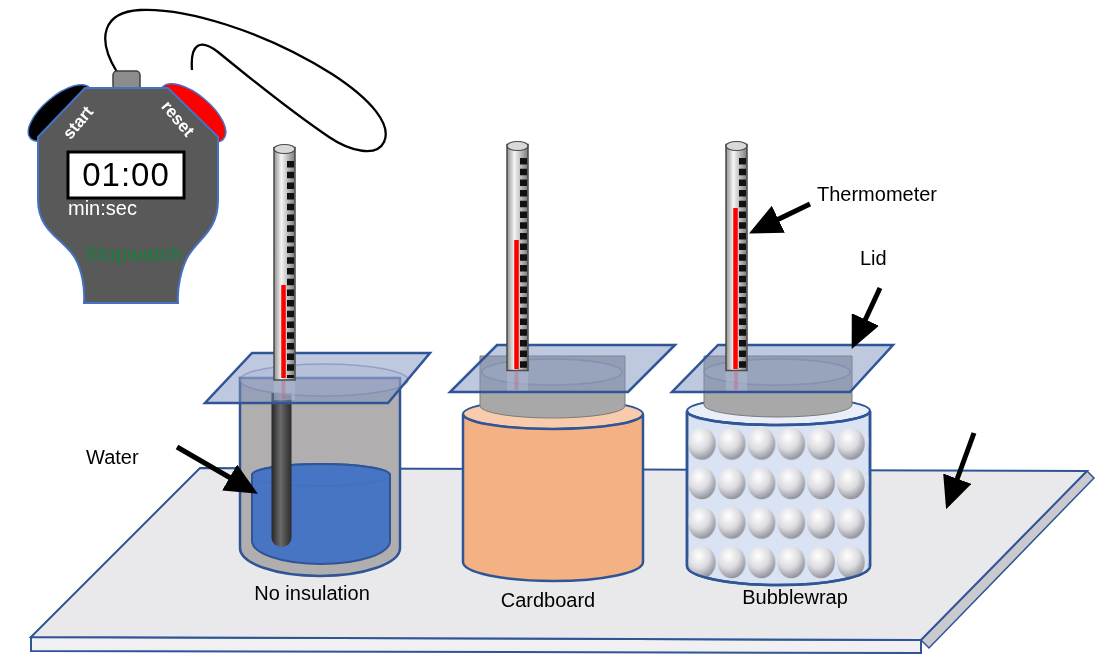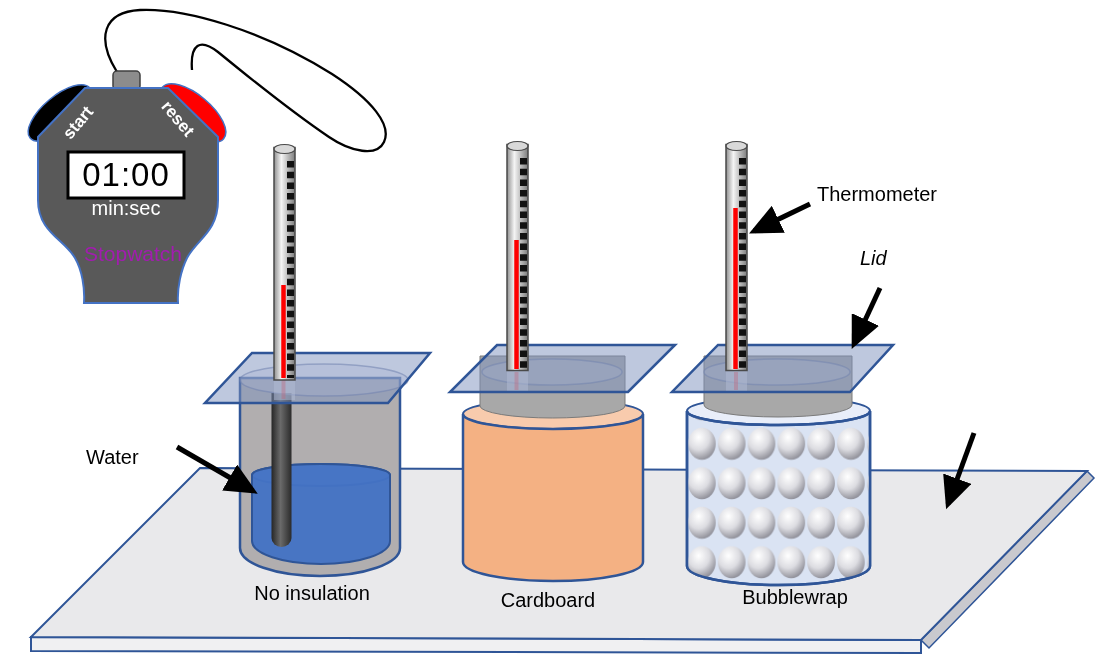--- a/index.html
+++ b/index.html
@@ -19,25 +19,25 @@
     white-space:nowrap;
   }
   .lbl.centered{transform:translateX(-50%);}
   .sw-display-text{
     position:absolute;left:68px;top:152px;width:116px;height:46px;
     line-height:46px;text-align:center;
     font-size:33px;color:#000;letter-spacing:1px;
   }
   .sw-units{
     position:absolute;left:68px;top:197px;width:116px;
-    text-align:center;font-size:20px;color:#fff;
+    text-align:left;font-size:20px;color:#fff;
   }
   .sw-name{
     position:absolute;left:58px;top:242px;width:150px;
-    text-align:center;font-size:21px;color:#a21caf;
+    text-align:center;font-size:21px;color:#15803d;
   }
   .sw-btn-label{
     position:absolute;color:#fff;font-size:17px;font-weight:600;
   }
   .sw-btn-label.start{left:60px;top:113px;transform:rotate(-50deg);}
   .sw-btn-label.reset{left:157px;top:109px;transform:rotate(50deg);}
 </style>
 </head>
 <body>
 
@@ -142,19 +142,19 @@
 </svg>
 
   <div class="sw-btn-label start">start</div>
   <div class="sw-btn-label reset">reset</div>
   <div class="sw-display-text">01:00</div>
   <div class="sw-units">min:sec</div>
   <div class="sw-name">Stopwatch</div>
 
   <div class="lbl" style="left:86px;top:429px;margin-top:18px;">Water</div>
   <div class="lbl" style="left:817px;top:184px;">Thermometer</div>
-  <div class="lbl" style="left:860px;top:248px;font-style:italic;">Lid</div>
+  <div class="lbl" style="left:860px;top:248px;">Lid</div>
 
   <div class="lbl centered" style="left:312px;top:583px;">No insulation</div>
   <div class="lbl centered" style="left:548px;top:590px;">Cardboard</div>
   <div class="lbl centered" style="left:774px;top:587px;margin-left:21px;">Bubblewrap</div>
 
 </div>
 
 </body></html>

